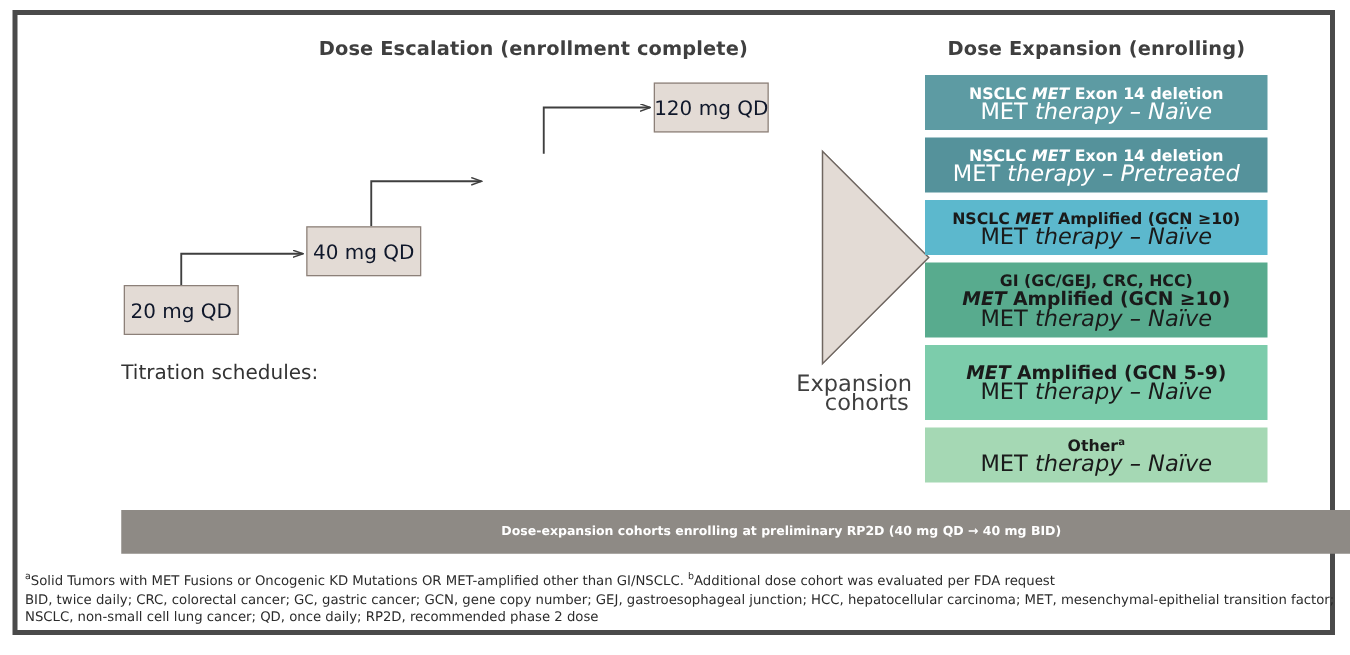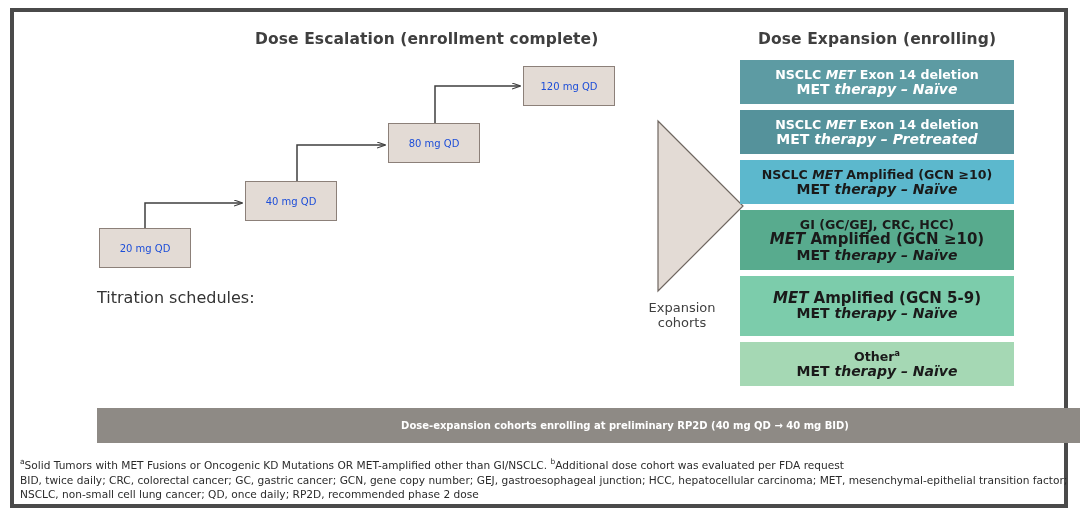--- a/index.html
+++ b/index.html
@@ -45,22 +45,22 @@
 
   
   .dose-box {
     position: absolute;
     background: #e3dbd5;
     border: 1px solid #8c8079;
     box-sizing: border-box;
     display: flex;
     align-items: center;
     justify-content: center;
-    font-size: 10px;
-    color: #1d4ed8;
+    font-size: 16px;
+    color: #0f172a;
     white-space: nowrap;
   }
 
   
   #escalation-arrows {
     position: absolute;
     left: 0;
     top: 0;
     width: 1080px;
     height: 524px;
@@ -73,22 +73,22 @@
     left: 655px;
     top: 118px;
     width: 90px;
     height: 180px;
   }
   .expansion-label {
     position: absolute;
     left: 637px;
     top: 300px;
     width: 90px;
-    text-align: center;
-    font-size: 13px;
+    text-align: right;
+    font-size: 18px;
     color: #3f3f3f;
     line-height: 15px;
   }
 
   
   .cohort-box {
     position: absolute;
     left: 740px;
     width: 274px;
     box-sizing: border-box;
@@ -103,23 +103,23 @@
     font-size: 12.6px;
     font-weight: bold;
     white-space: nowrap;
   }
   .cohort-line2 {
     font-size: 15px;
     font-weight: bold;
     white-space: nowrap;
   }
   .cohort-sub {
-    font-size: 14px;
+    font-size: 18px;
     font-style: italic;
-    font-weight: bold;
+    font-weight: normal;
     white-space: nowrap;
   }
   .cohort-line1 em, .cohort-line2 em, .cohort-sub em {
     font-style: italic;
   }
   .cohort-sub em { font-style: normal; }
   sup {
     font-size: 8px;
     vertical-align: super;
     line-height: 0;
@@ -205,21 +205,20 @@
 
     <path d="M297,181 L297,145 L385,145" fill="none" stroke="#3f3f3f" stroke-width="1.5" marker-end="url(#ar)"></path>
 
     <path d="M435,123 L435,86 L520,86" fill="none" stroke="#3f3f3f" stroke-width="1.5" marker-end="url(#ar)"></path>
   </svg>
 
   <div class="dose-box" style="left: 99px; top: 228px; width: 92px; height: 40px; background: rgb(227, 219, 213); border-color: rgb(140, 128, 121);">20 mg QD</div>
 
   <div class="dose-box" style="left: 245px; top: 181px; width: 92px; height: 40px; background: rgb(227, 219, 213); border-color: rgb(140, 128, 121);">40 mg QD</div>
 
-  <div class="dose-box" style="left: 388px; top: 123px; width: 92px; height: 40px; background: rgb(227, 219, 213); border-color: rgb(140, 128, 121);">80 mg QD</div>
 
   <div class="dose-box" style="left: 523px; top: 66px; width: 92px; height: 40px; background: rgb(227, 219, 213); border-color: rgb(140, 128, 121);">120 mg QD</div>
 
   <div id="expansion-arrow-wrap">
     <svg width="90" height="180" viewBox="0 0 90 180">
       <polygon points="3,3 88,88 3,173" fill="#e3dbd5" stroke="#6f6660" stroke-width="1.2"></polygon>
     </svg>
   </div>
   <div class="expansion-label">
     <div>Expansion</div>

